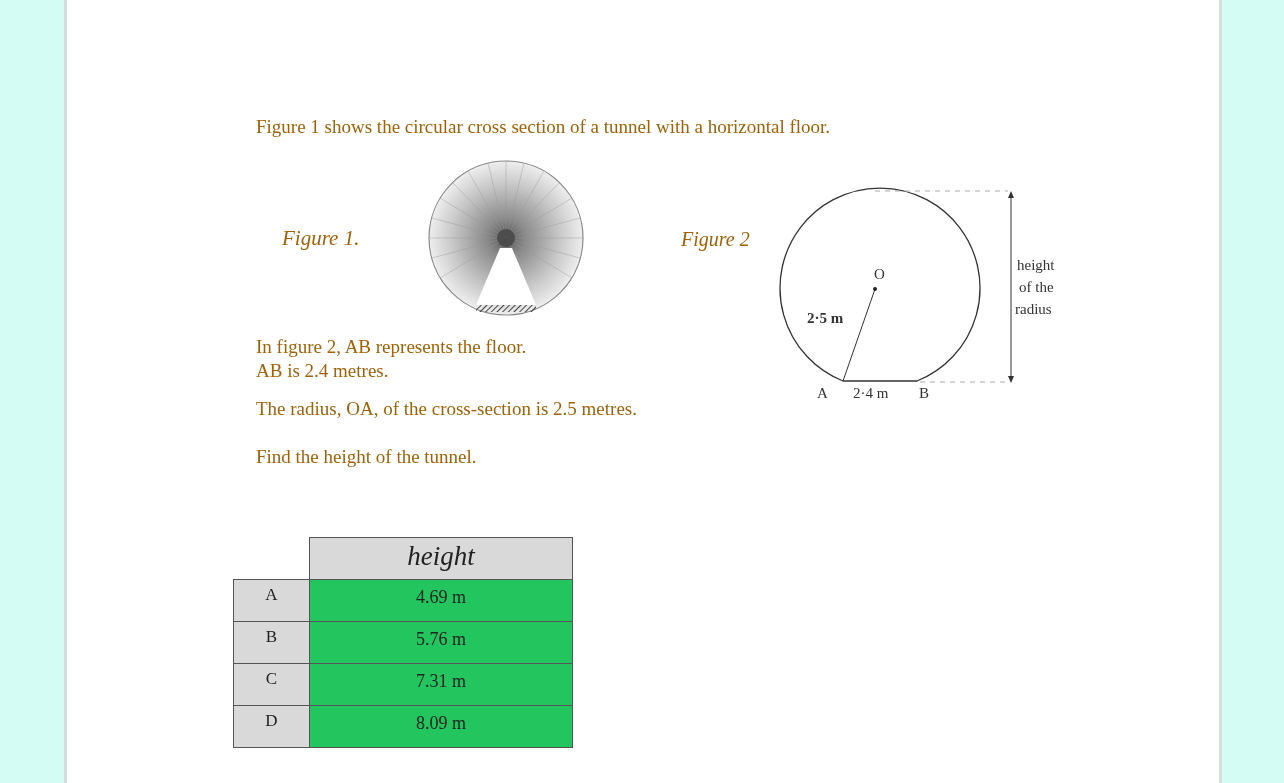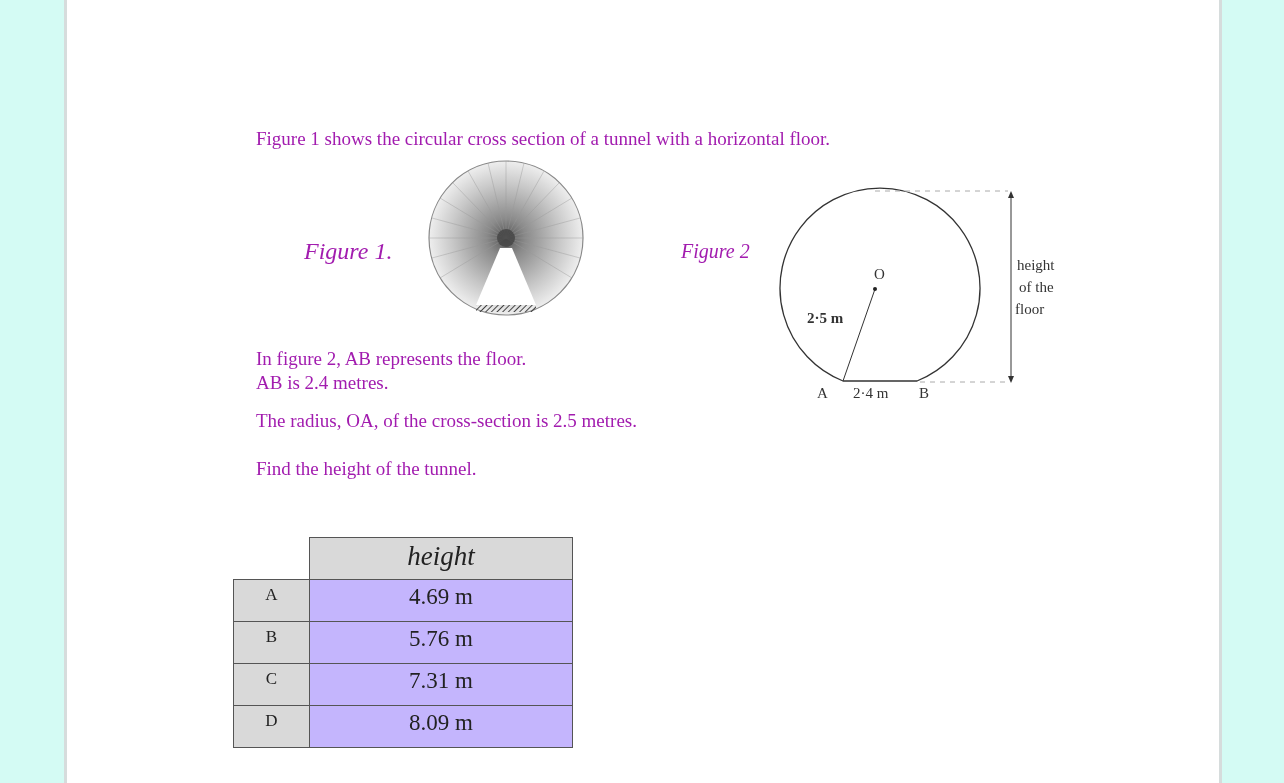--- a/index.html
+++ b/index.html
@@ -8,45 +8,45 @@
     background:#d4fbf4;
     font-family:"Liberation Serif", serif;
     position:relative;
   }
   .page {
     position:absolute; left:64px; top:0; width:1152px; height:783px;
     background:#ffffff;
     border-left:3px solid #d6dcdc;
     border-right:3px solid #d6dcdc;
   }
-  .txt { position:absolute; color:#a21caf; font-size:19px; white-space:nowrap;margin-top:12px; }
+  .txt { position:absolute; color:#a16207; font-size:19px; white-space:nowrap; }
   .ital { font-style:italic; }
   .fig2-label { position:absolute; font-size:15px; color:#333; }
   table.answers {
     position:absolute; left:233px; top:537px;
     border-collapse:collapse;
     font-family:"Liberation Serif", serif;
   }
   table.answers td {
     border:1px solid #555;
     height:41px; padding:0; text-align:center; vertical-align:top;
   }
   td.corner { border:none !important; border-bottom:1px solid #555 !important; width:75px; }
   td.head { background:#d9d9d9; width:262px; font-style:italic; font-size:27px; color:#222; line-height:36px; }
   td.letter { background:#d9d9d9; width:75px; font-size:17px; color:#222; line-height:30px; }
-  td.val { background:#c4b5fd; font-size:23px; color:#222; line-height:34px;margin-top:11px; }
+  td.val { background:#22c55e; font-size:18px; color:#222; line-height:34px;margin-top:11px; }
 </style>
 </head>
 <body>
 
 <div class="page"></div>
 
 <div class="txt" style="left:256px;top:116px;">Figure 1 shows the circular cross section of a tunnel with a horizontal floor.</div>
 
-<div class="txt ital" style="left:304px;top:226px;font-size:24px;">Figure 1.</div>
+<div class="txt ital" style="left:282px;top:226px;font-size:21px;">Figure 1.</div>
 
 <svg style="position:absolute;left:424px;top:158px;" width="165" height="165" viewBox="0 0 165 165">
   <defs>
     <radialGradient id="g1" cx="50%" cy="50%" r="50%">
       <stop offset="0%" stop-color="#555"></stop>
       <stop offset="25%" stop-color="#8a8a8a"></stop>
       <stop offset="70%" stop-color="#c8c8c8"></stop>
       <stop offset="100%" stop-color="#eeeeee"></stop>
     </radialGradient>
     <pattern id="hatch" width="4" height="4" patternUnits="userSpaceOnUse" patternTransform="rotate(45)">
@@ -91,21 +91,21 @@
   <polygon points="251,6 248,13 254,13" fill="#333"></polygon>
   <polygon points="251,198 248,191 254,191" fill="#333"></polygon>
 </svg>
 <div class="fig2-label" style="left:874px;top:266px;">O</div>
 <div class="fig2-label" style="left:807px;top:310px;font-weight:bold;">2·5 m</div>
 <div class="fig2-label" style="left:817px;top:385px;">A</div>
 <div class="fig2-label" style="left:853px;top:385px;">2·4 m</div>
 <div class="fig2-label" style="left:919px;top:385px;">B</div>
 <div class="fig2-label" style="left:1017px;top:257px;">height</div>
 <div class="fig2-label" style="left:1019px;top:279px;">of the</div>
-<div class="fig2-label" style="left:1015px;top:301px;">floor</div>
+<div class="fig2-label" style="left:1015px;top:301px;">radius</div>
 
 <div class="txt" style="left:256px;top:336px;">In figure 2, AB represents the floor.</div>
 <div class="txt" style="left:256px;top:360px;">AB is 2.4 metres.</div>
 <div class="txt" style="left:256px;top:398px;">The radius, OA, of the cross-section is 2.5 metres.</div>
 <div class="txt" style="left:256px;top:446px;">Find the height of the tunnel.</div>
 
 <table class="answers">
   <tbody>
       <tr>
     <td class="corner"></td>

